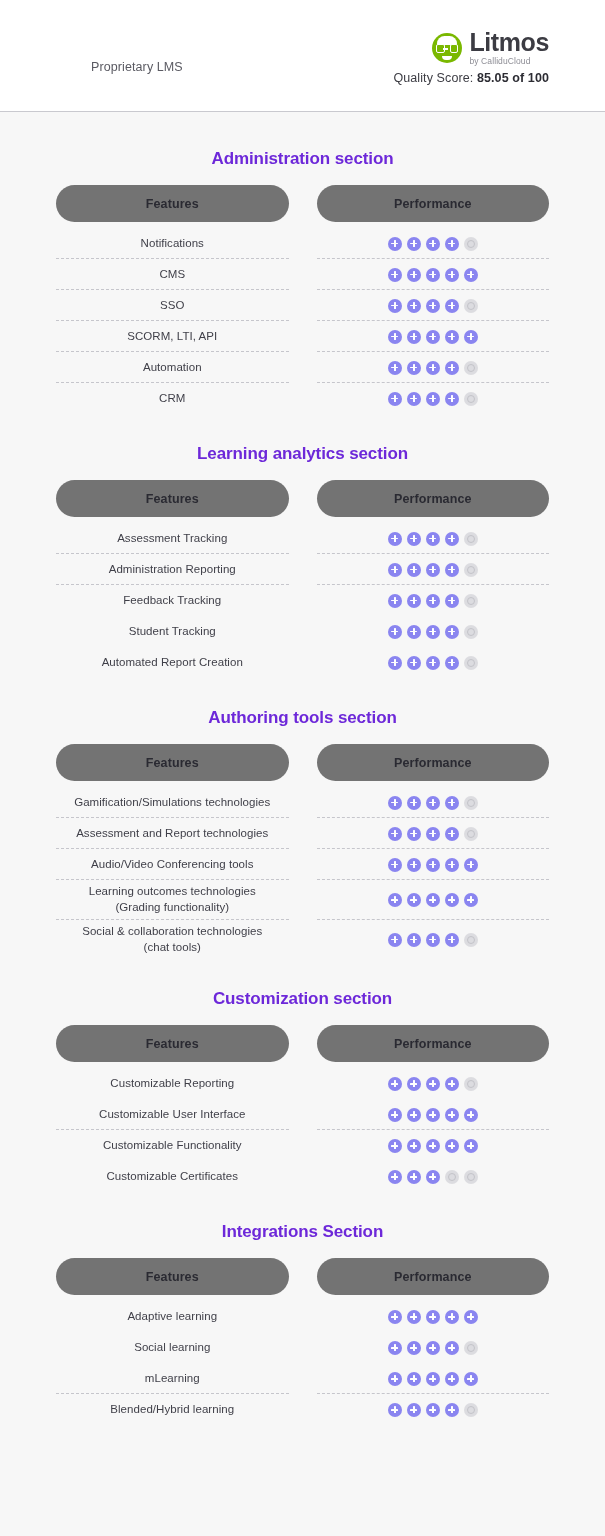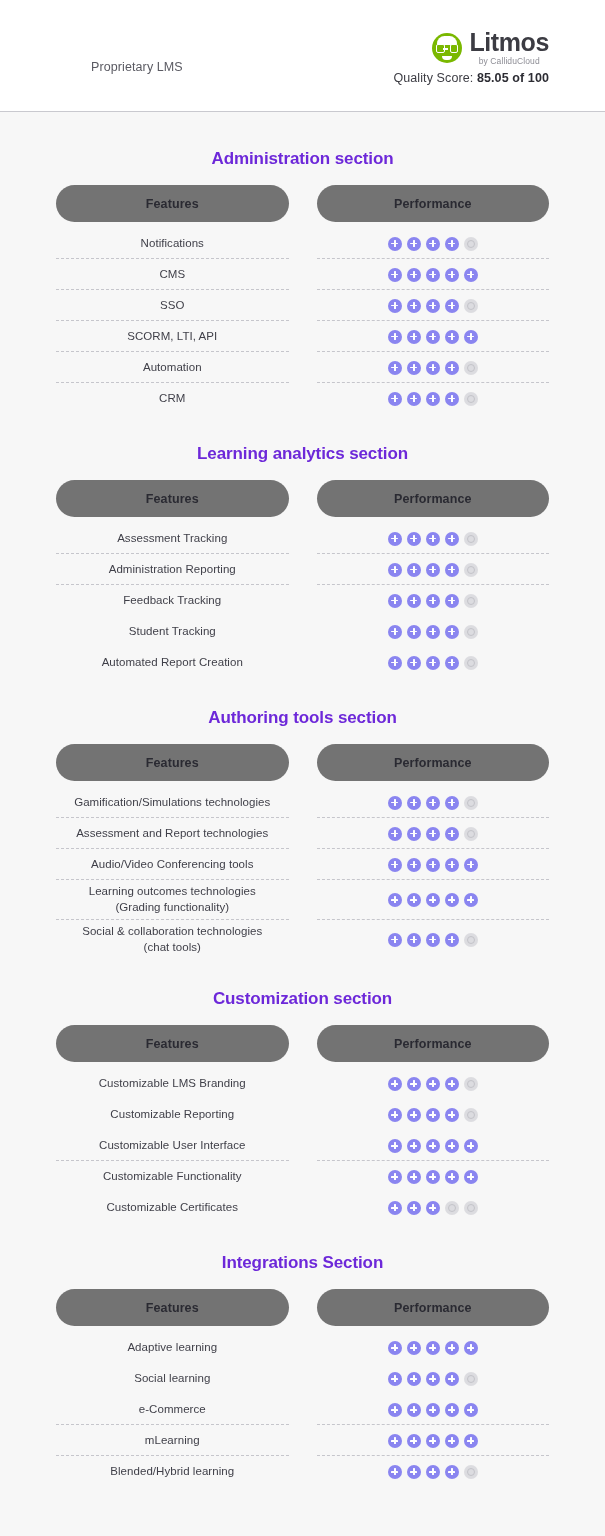--- a/index.html
+++ b/index.html
@@ -100,21 +100,21 @@
     font-size: 25px;
     font-weight: 700;
     color: #3c3c43;
     letter-spacing: -0.4px;
   }
   .brand-sub {
     font-size: 8.5px;
     color: #8d8d95;
     letter-spacing: 0.1px;
     margin-top: 2px;
-    text-align: center;
+    text-align: left;
   }
 
   .quality-line {
     font-size: 12.5px;
     color: #3c3c43;
     letter-spacing: 0.1px;
   }
   .quality-line .score { font-weight: 700; color: #2c2c33; }
 
   
@@ -511,34 +511,20 @@
     </section>
     <section class="section">
       <h2 class="section-title">Customization section</h2>
       <div class="head-row">
         <div class="pill">Features</div>
         <div class="pill">Performance</div>
       </div>
       <div class="rows">
         <div class="row">
           <div class="cell-feature">
-            <span class="feature-label" style="white-space: pre-line;">Customizable LMS Branding</span>
-          </div>
-          <div class="cell-perf">
-            <div class="rating">
-              <span class="dot on"></span>
-              <span class="dot on"></span>
-              <span class="dot on"></span>
-              <span class="dot on"></span>
-              <span class="dot off"></span>
-            </div>
-          </div>
-        </div>
-        <div class="row">
-          <div class="cell-feature">
             <span class="feature-label" style="white-space: pre-line;">Customizable Reporting</span>
           </div>
           <div class="cell-perf">
             <div class="rating">
               <span class="dot on"></span>
               <span class="dot on"></span>
               <span class="dot on"></span>
               <span class="dot on"></span>
               <span class="dot off"></span>
             </div>
@@ -618,34 +604,20 @@
               <span class="dot on"></span>
               <span class="dot on"></span>
               <span class="dot on"></span>
               <span class="dot on"></span>
               <span class="dot off"></span>
             </div>
           </div>
         </div>
         <div class="row sep">
           <div class="cell-feature">
-            <span class="feature-label" style="white-space: pre-line;">e-Commerce</span>
-          </div>
-          <div class="cell-perf">
-            <div class="rating">
-              <span class="dot on"></span>
-              <span class="dot on"></span>
-              <span class="dot on"></span>
-              <span class="dot on"></span>
-              <span class="dot on"></span>
-            </div>
-          </div>
-        </div>
-        <div class="row sep">
-          <div class="cell-feature">
             <span class="feature-label" style="white-space: pre-line;">mLearning</span>
           </div>
           <div class="cell-perf">
             <div class="rating">
               <span class="dot on"></span>
               <span class="dot on"></span>
               <span class="dot on"></span>
               <span class="dot on"></span>
               <span class="dot on"></span>
             </div>

